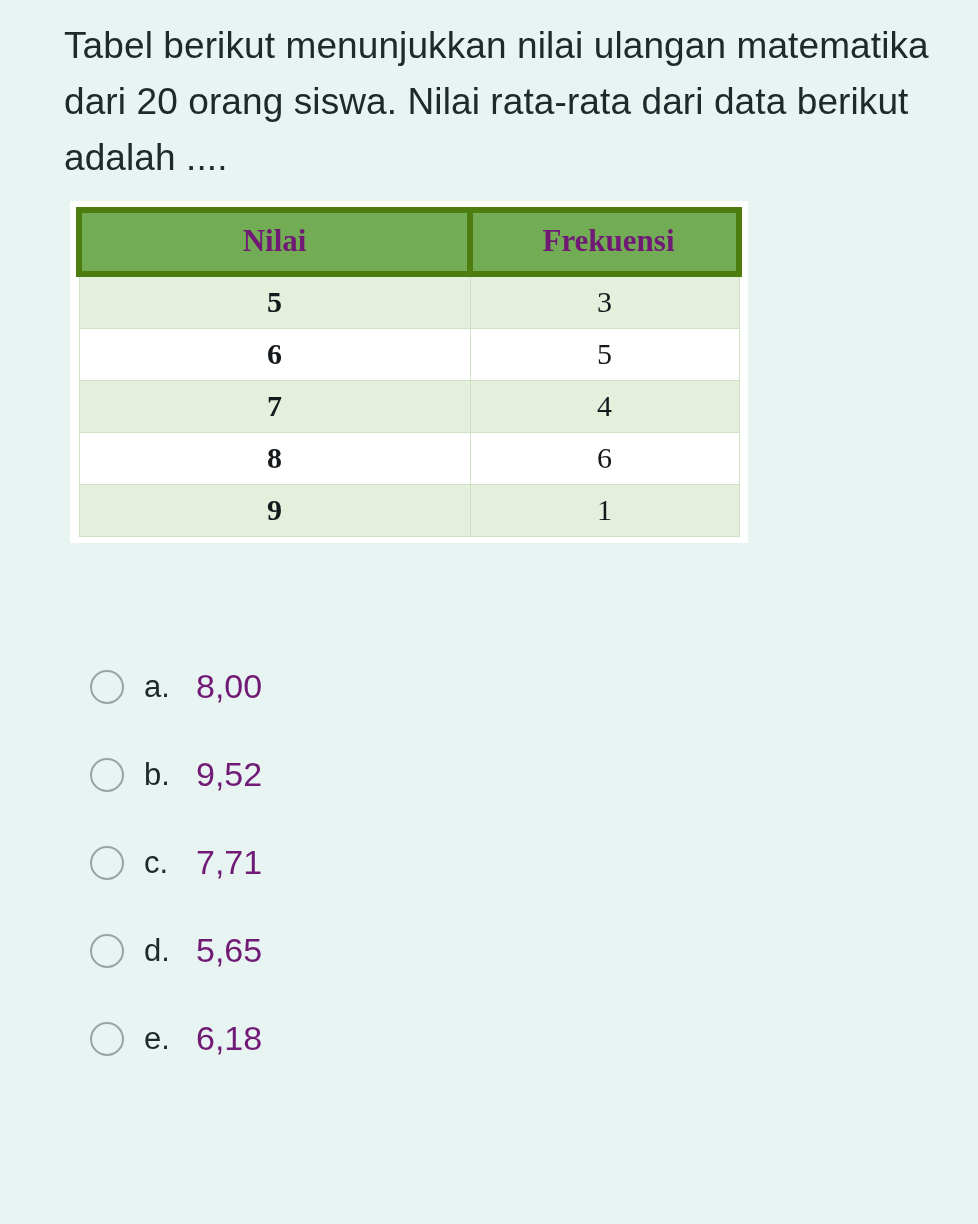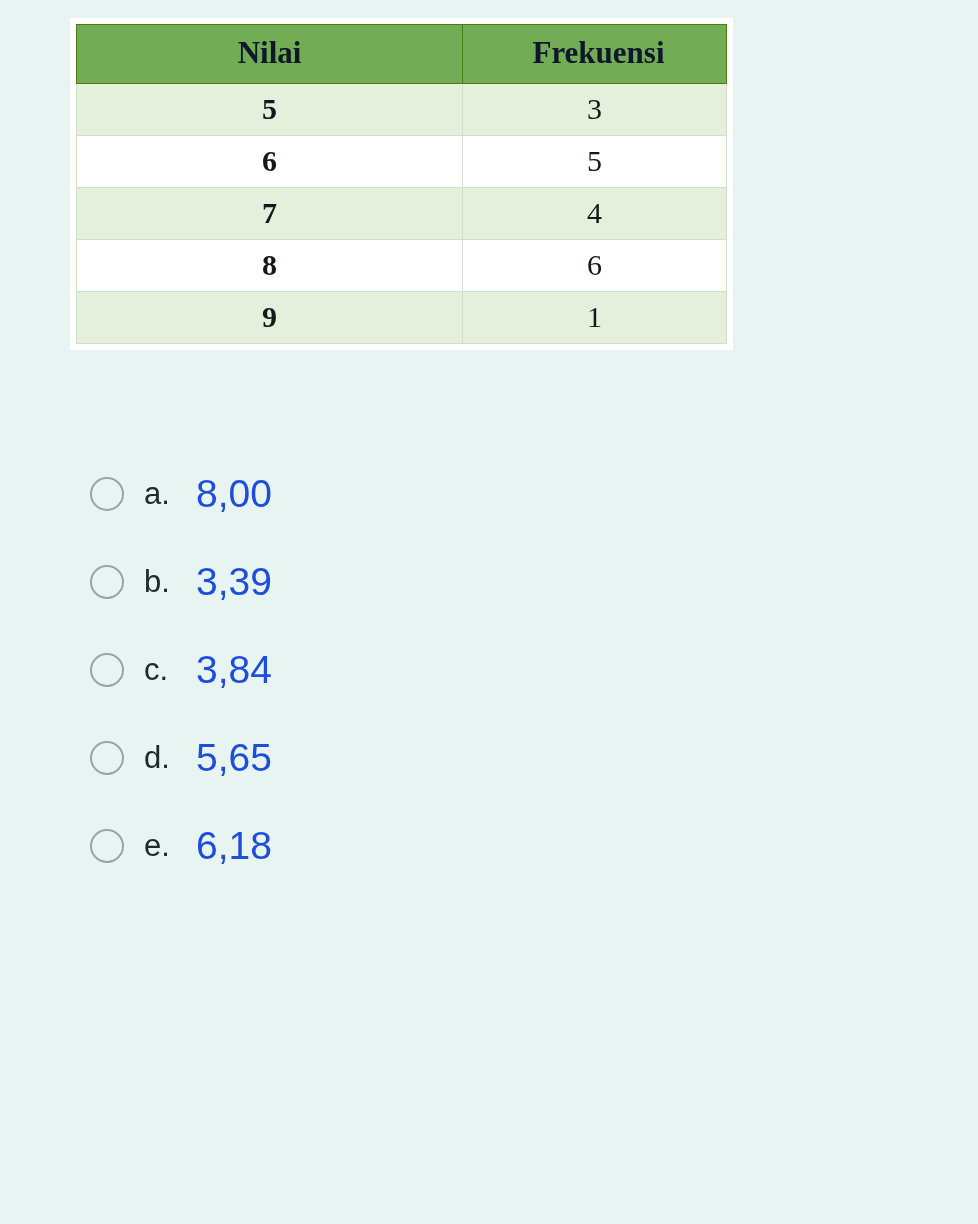--- a/index.html
+++ b/index.html
@@ -36,25 +36,25 @@
     margin-left: 6px;
     box-sizing: border-box;
   }
   table.data-table {
     border-collapse: collapse;
     font-family: "Liberation Serif", serif;
     table-layout: fixed;
   }
   table.data-table th {
     background: #72ad55;
-    color: #0f172a;
+    color: #701a75;
     font-size: 31px;
     font-weight: bold;
     padding: 10px 0 12px 0;
-    border: 1px solid #4d7c0f;
+    border: 6px solid #4d7c0f;
     text-align: center;
   }
   table.data-table td {
     font-size: 30px;
     text-align: center;
     padding: 8px 0 9px 0;
     border: 1px solid #cfe2c6;
     color: #15191c;
   }
   table.data-table th.col-nilai { width: 385px; }
@@ -87,29 +87,30 @@
     margin-right: 20px;
     box-sizing: border-box;
   }
   .option-letter {
     font-size: 31px;
     color: #20282c;
     width: 52px;
     flex: 0 0 auto;
   }
   .option-value {
-    font-size: 39px;
-    color: #1d4ed8;
+    font-size: 34px;
+    color: #701a75;
   }
 </style>
 </head>
 <body>
 
 <div class="page">
 
+  <p class="question-text">Tabel berikut menunjukkan nilai ulangan matematika dari 20 orang siswa. Nilai rata-rata dari data berikut adalah ....</p>
 
   <div class="table-wrap">
     <table class="data-table">
       <thead>
         <tr>
           <th class="col-nilai">Nilai</th>
           <th class="col-frek">Frekuensi</th>
         </tr>
       </thead>
       <tbody>
@@ -141,27 +142,27 @@
 
     <div class="option-row">
       <span class="radio"></span>
       <span class="option-letter">a.</span>
       <span class="option-value">8,00</span>
     </div>
 
     <div class="option-row">
       <span class="radio"></span>
       <span class="option-letter">b.</span>
-      <span class="option-value">3,39</span>
+      <span class="option-value">9,52</span>
     </div>
 
     <div class="option-row">
       <span class="radio"></span>
       <span class="option-letter">c.</span>
-      <span class="option-value">3,84</span>
+      <span class="option-value">7,71</span>
     </div>
 
     <div class="option-row">
       <span class="radio"></span>
       <span class="option-letter">d.</span>
       <span class="option-value">5,65</span>
     </div>
 
     <div class="option-row">
       <span class="radio"></span>

